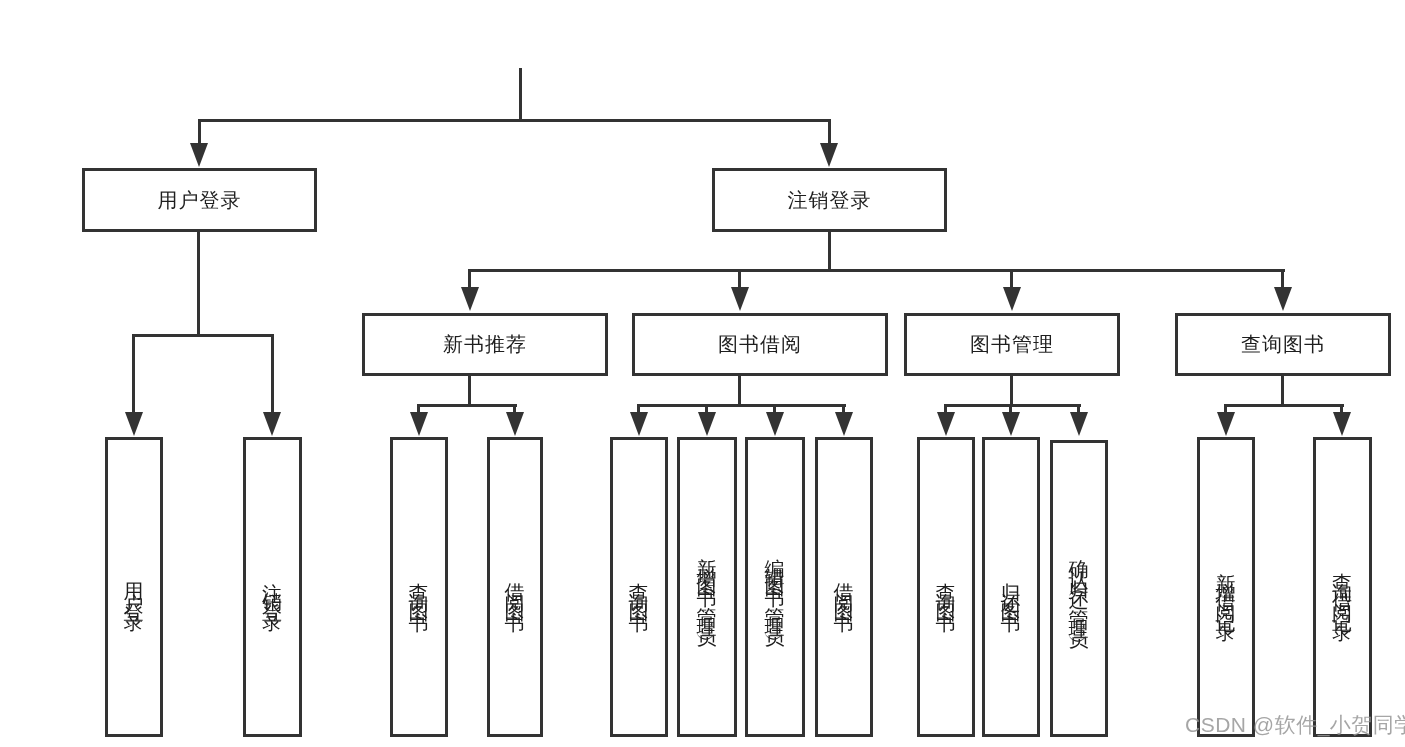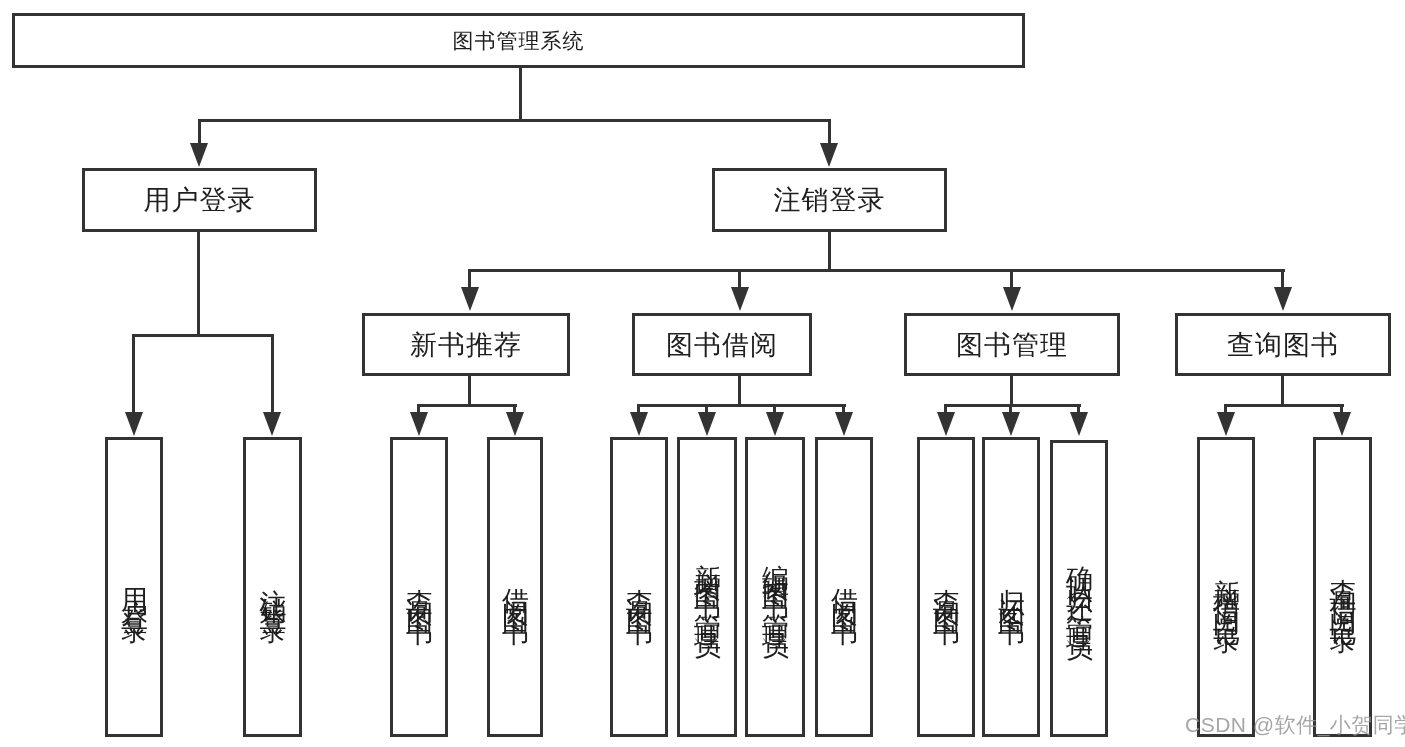--- a/index.html
+++ b/index.html
@@ -15,21 +15,21 @@
     font-family:"Liberation Sans","DejaVu Sans",sans-serif;
     overflow:hidden;
   }
   .box{
     position:absolute;
     box-sizing:border-box;
     background:#fff;
     border:3px solid var(--line);
     display:flex;align-items:center;justify-content:center;
     color:var(--text);
-    font-size:27px;
+    font-size:20px;
     letter-spacing:1px;
     z-index:2;
   }
   .vbox{
     writing-mode:vertical-rl;
     text-orientation:mixed;
     letter-spacing:10px;
     line-height:1;
     padding:4px 0;
   }
@@ -50,23 +50,20 @@
     letter-spacing:0.5px;
     z-index:5;
     white-space:nowrap;
   }
 </style>
 </head>
 <body>
 
 <div class="canvas">
 
-  <div class="box" style="left:12px;top:13px;width:1013px;height:55px;font-size:21px;">
-    <span>图书管理系统</span>
-  </div>
 
   <div class="vline" style="left:519px;top:68px;height:54px;"></div>
   <div class="hline" style="left:198px;top:119px;width:633px;"></div>
   <div class="vline" style="left:198px;top:119px;height:28px;"></div>
   <div class="ah" style="left:190px;top:143px;"></div>
   <div class="vline" style="left:828px;top:119px;height:28px;"></div>
   <div class="ah" style="left:820px;top:143px;"></div>
 
   <div class="box" style="left:82px;top:168px;width:235px;height:64px;">
     <span>用户登录</span>
@@ -86,24 +83,24 @@
   <div class="hline" style="left:468px;top:269px;width:817px;"></div>
   <div class="vline" style="left:468px;top:269px;height:22px;"></div>
   <div class="ah" style="left:461px;top:287px;"></div>
   <div class="vline" style="left:738px;top:269px;height:22px;"></div>
   <div class="ah" style="left:731px;top:287px;"></div>
   <div class="vline" style="left:1010px;top:269px;height:22px;"></div>
   <div class="ah" style="left:1003px;top:287px;"></div>
   <div class="vline" style="left:1281px;top:269px;height:22px;"></div>
   <div class="ah" style="left:1274px;top:287px;"></div>
 
-  <div class="box" style="left:362px;top:313px;width:208px;height:63px;">
+  <div class="box" style="left:362px;top:313px;width:246px;height:63px;">
     <span>新书推荐</span>
   </div>
-  <div class="box" style="left:632px;top:313px;width:180px;height:63px;">
+  <div class="box" style="left:632px;top:313px;width:256px;height:63px;">
     <span>图书借阅</span>
   </div>
   <div class="box" style="left:904px;top:313px;width:216px;height:63px;">
     <span>图书管理</span>
   </div>
   <div class="box" style="left:1175px;top:313px;width:216px;height:63px;">
     <span>查询图书</span>
   </div>
 
   <div class="vline" style="left:468px;top:374px;height:33px;"></div>

